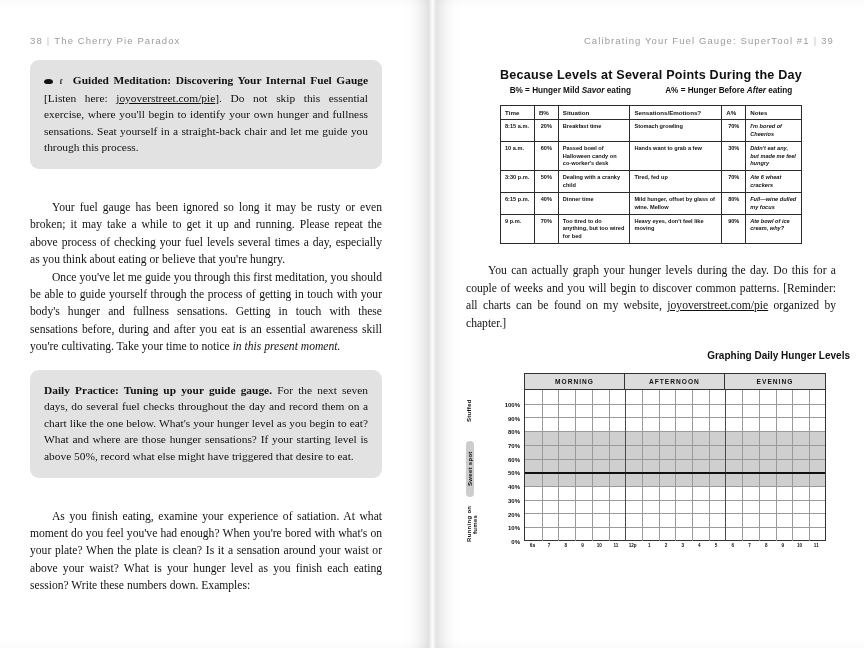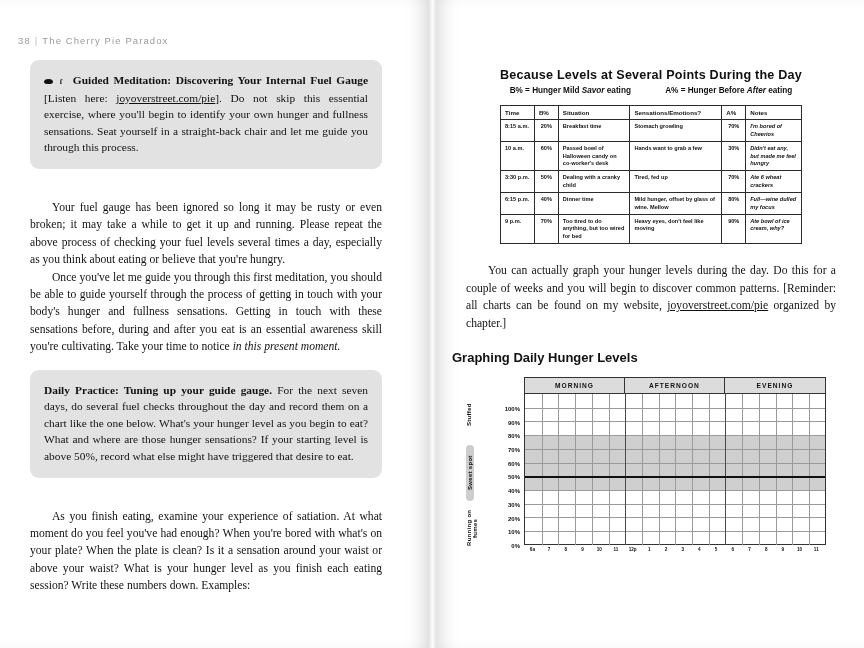--- a/index.html
+++ b/index.html
@@ -15,21 +15,21 @@
   .spread { position:absolute; inset:0; display:flex; }
   .page { position:relative; height:648px; background:#ffffff; }
   .page-left  { width: 428px; box-shadow: inset -14px 0 22px -14px rgba(0,0,0,.22); }
   .gutter { width: 8px; height:648px; background: linear-gradient(to right,#dedede,#f6f6f6 45%,#fdfdfd 55%,#e6e6e6); }
   .page-right { width: 428px; box-shadow: inset 14px 0 22px -14px rgba(0,0,0,.22); }
 
   .runhead {
     position:absolute; top:35px; font-family:"Liberation Sans", sans-serif;
     font-size:9.5px; letter-spacing:1.1px; color:#9b9b9b; white-space:nowrap;
   }
-  .runhead-left { left:18px; }
+  .runhead-left { left:30px; }
   .runhead-right { right:30px; }
   .runhead .sep { color:#c2c2c2; padding:0 4px; }
   .runhead .num { color:#9b9b9b; }
 
   .col-left { position:absolute; left:30px; top:60px; width:352px; }
   .col-right { position:absolute; left:16px; top:60px; width:398px; }
 
   .callout {
     background:#e2e2e2; border-radius:9px; padding:12px 14px 13px 14px;
     margin-bottom:16px;
@@ -61,22 +61,22 @@
   table.hunger th, table.hunger td {
     border:1px solid #2b2b2b; padding:3px 4px; vertical-align:top;
     font-size:5.6px; line-height:7.4px; font-weight:bold;
   }
   table.hunger th { font-size:6.2px; background:#fff; text-align:left; }
   table.hunger td.c { text-align:center; }
   table.hunger td.notes { font-style:italic; }
   .col-time { width:34px; } .col-b { width:24px; } .col-sit { width:72px; }
   .col-sen { width:92px; } .col-a { width:24px; } .col-notes { width:56px; }
 
-  .graph-title { text-align:left; font-family:"Liberation Sans", sans-serif;
-                 font-weight:bold; font-size:13px; margin:18px 0 12px; }
+  .graph-title { text-align:right; font-family:"Liberation Sans", sans-serif;
+                 font-weight:bold; font-size:10px; margin:18px 0 12px; }
 
   .chartwrap { position:relative; margin-left:14px; width:370px; height:180px; }
   .vaxis-labels { position:absolute; left:24px; top:16px; width:30px; height:148px; }
   .vaxis-labels span {
     position:absolute; right:0; font-family:"Liberation Sans", sans-serif;
     font-size:6px; font-weight:bold; transform:translateY(-50%); white-space:nowrap;
   }
   .zone { position:absolute; left:0; font-family:"Liberation Sans", sans-serif;
           font-size:6px; font-weight:bold; writing-mode:vertical-rl;
           transform:rotate(180deg); text-align:center; letter-spacing:.3px; }
@@ -134,20 +134,23 @@
 
       <p class="body">As you finish eating, examine your experience of satiation. At what moment do you feel you've had enough? When you're bored with what's on your plate? When the plate is clean? Is it a sensation around your waist or above your waist? What is your hunger level as you finish each eating session? Write these numbers down. Examples:</p>
 
     </div>
   </div>
 
   <div class="gutter"></div>
 
   <div class="page page-right">
 
+    <div class="runhead runhead-right">
+      <span>Calibrating Your Fuel Gauge: SuperTool #1</span><span class="sep">|</span><span class="num">39</span>
+    </div>
 
     <div class="col-right">
 
       <div class="tbl-title">Because Levels at Several Points During the Day</div>
       <div class="tbl-sub">
         <span><span>B% = Hunger Mild </span><i>Savor</i><span> eating</span></span>
         <span class="sp"></span>
         <span><span>A% = Hunger Before </span><i>After</i><span> eating</span></span>
       </div>
 

